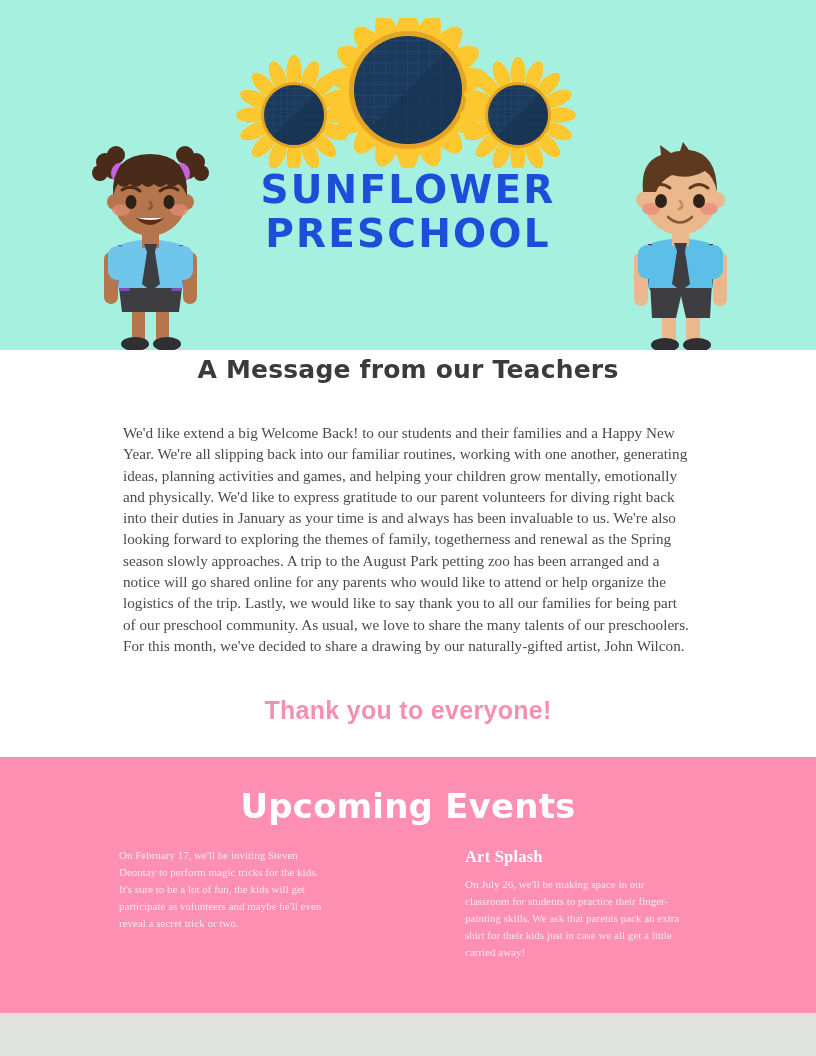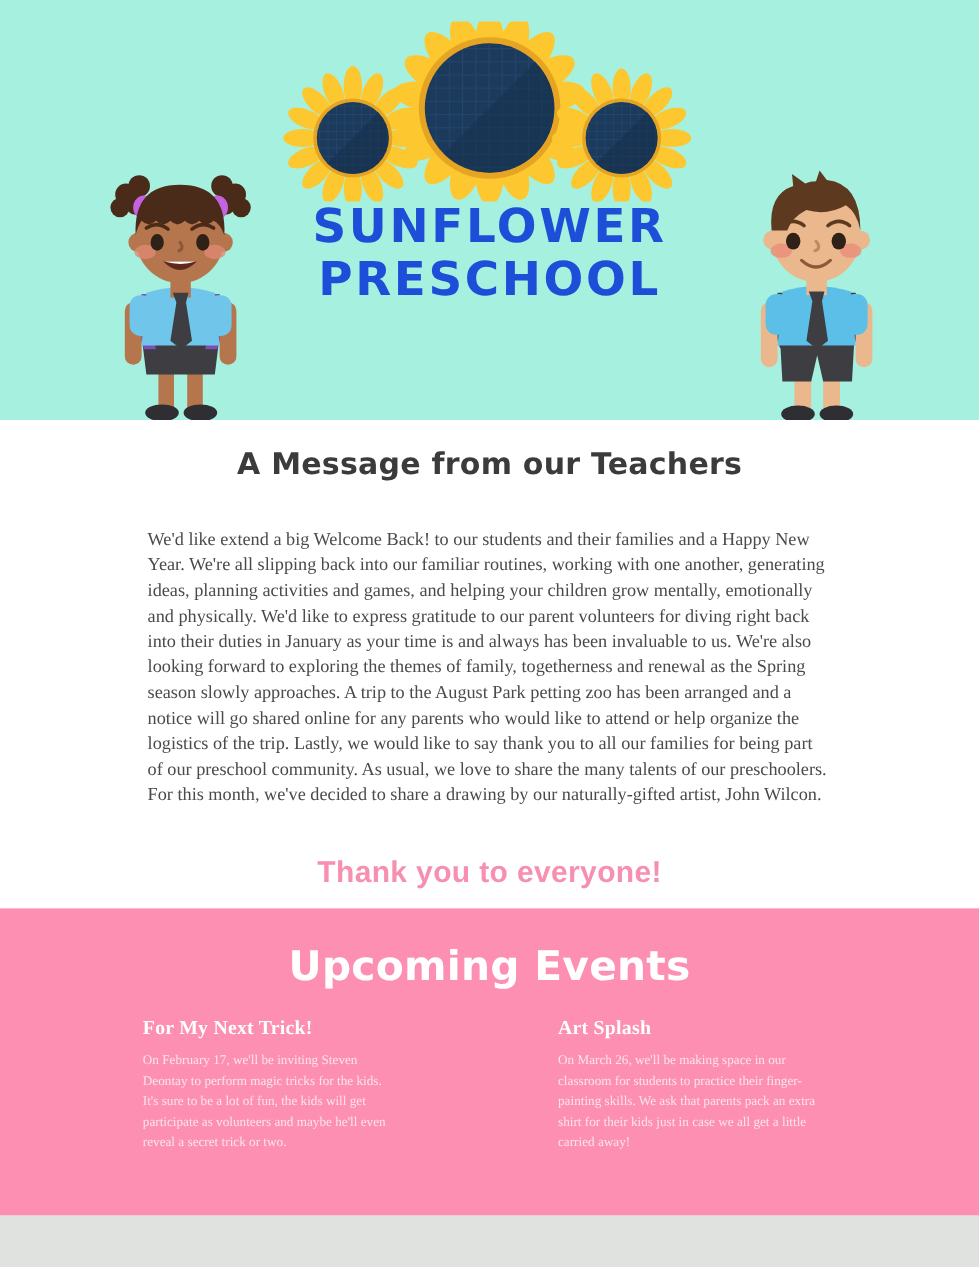--- a/index.html
+++ b/index.html
@@ -74,21 +74,21 @@
     background: #ffffff;
   }
   .section-heading {
     font-family: "DejaVu Sans", sans-serif;
     font-weight: bold;
     font-size: 25px;
     color: #3b3b3b;
     text-align: center;
     letter-spacing: 0.2px;
     margin: 0;
-    padding-top: 22px;
+    padding-top: 5px;
   }
   .body-copy {
     font-family: "Liberation Serif", serif;
     font-size: 15.2px;
     line-height: 21.3px;
     color: #4a4a4a;
     margin: 5px;
     padding: 33px 119px 0 118px;
     text-align: left;
   }
@@ -394,25 +394,24 @@
   <div class="message-section">
     <h2 class="section-heading">A Message from our Teachers</h2>
     <p class="body-copy">We'd like extend a big Welcome Back! to our students and their families and a Happy New Year. We're all slipping back into our familiar routines, working with one another, generating ideas, planning activities and games, and helping your children grow mentally, emotionally and physically. We'd like to express gratitude to our parent volunteers for diving right back into their duties in January as your time is and always has been invaluable to us. We're also looking forward to exploring the themes of family, togetherness and renewal as the Spring season slowly approaches. A trip to the August Park petting zoo has been arranged and a notice will go shared online for any parents who would like to attend or help organize the logistics of the trip. Lastly, we would like to say thank you to all our families for being part of our preschool community. As usual, we love to share the many talents of our preschoolers. For this month, we've decided to share a drawing by our naturally-gifted artist, John Wilcon.</p>
     <p class="thanks">Thank you to everyone!</p>
   </div>
 
   <div class="events-section">
     <h2 class="events-heading">Upcoming Events</h2>
     <div class="events-grid">
       <div class="event-col left">
-        <div class="event-title">For My Next Trick!</div>
         <div class="event-body">On February 17, we'll be inviting Steven Deontay to perform magic tricks for the kids. It's sure to be a lot of fun, the kids will get participate as volunteers and maybe he'll even reveal a secret trick or two.</div>
       </div>
       <div class="event-col right">
         <div class="event-title">Art Splash</div>
-        <div class="event-body">On March 26, we'll be making space in our classroom for students to practice their finger-painting skills. We ask that parents pack an extra shirt for their kids just in case we all get a little carried away!</div>
+        <div class="event-body">On July 26, we'll be making space in our classroom for students to practice their finger-painting skills. We ask that parents pack an extra shirt for their kids just in case we all get a little carried away!</div>
       </div>
     </div>
   </div>
 
   <div class="footer"></div>
 
 </div>
 
 </body></html>

